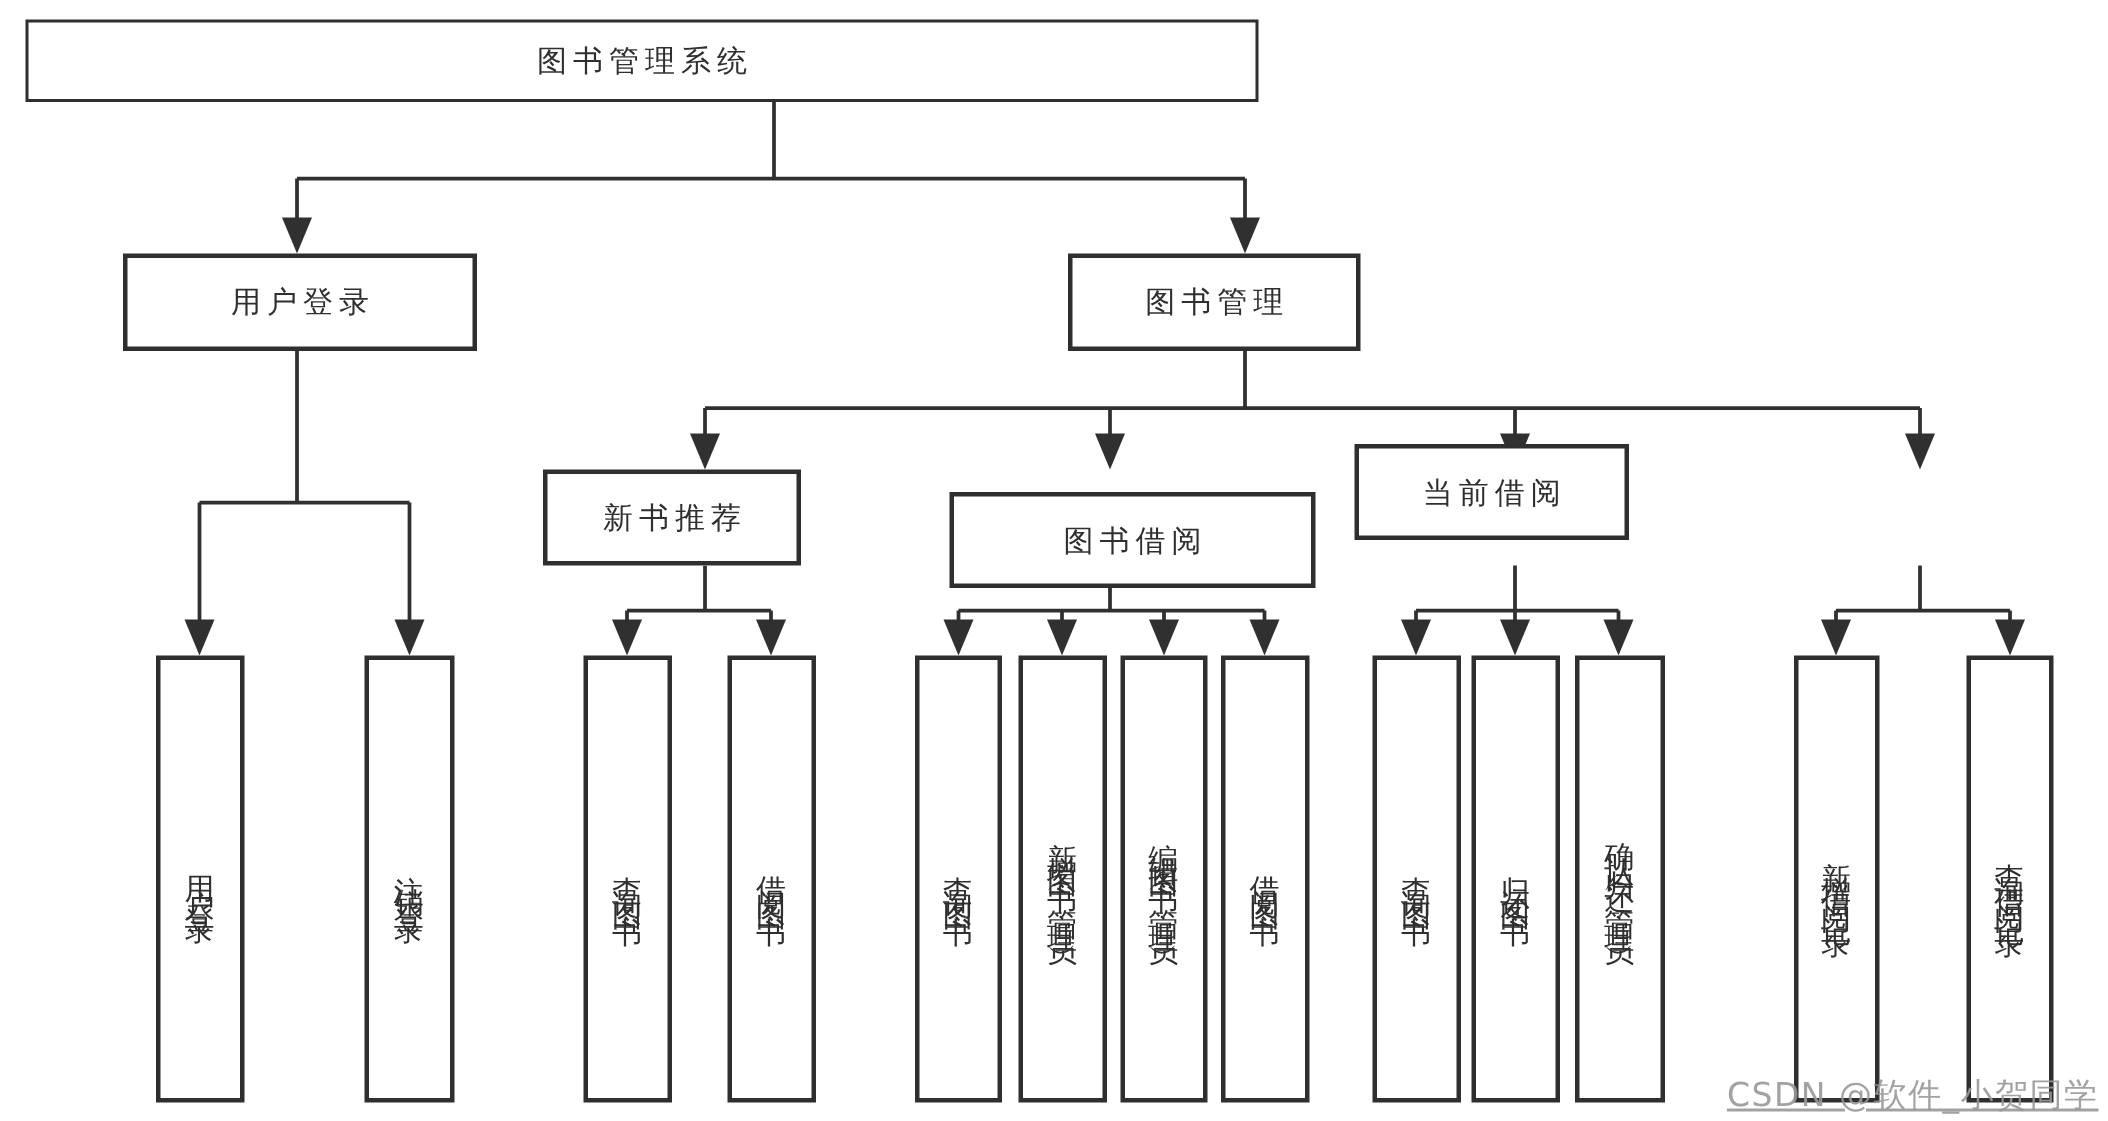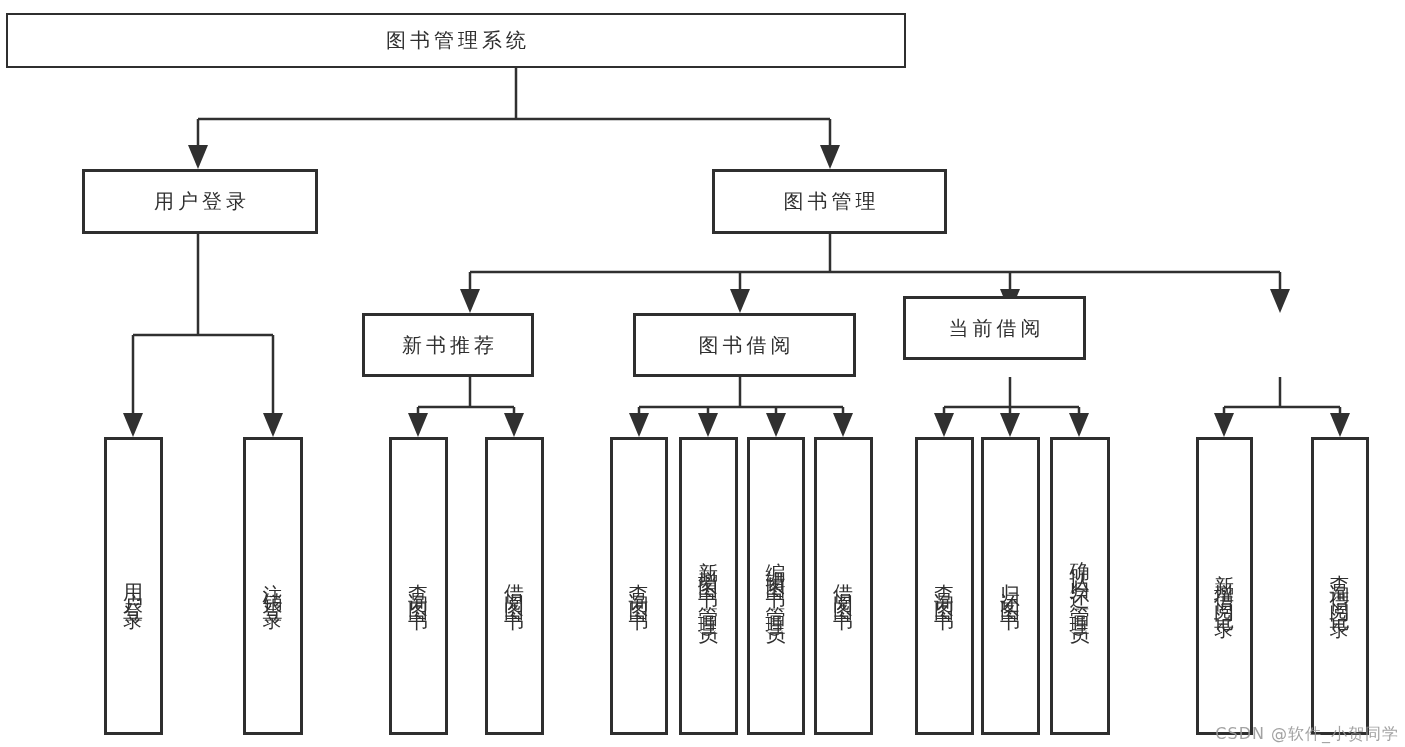--- a/index.html
+++ b/index.html
@@ -30,25 +30,26 @@
     writing-mode:vertical-rl;
     text-orientation:mixed;
     font-size:20px;
     letter-spacing:9px;
     line-height:1;
     white-space:nowrap;
   }
   .watermark{
     position:absolute;
     right:6px;bottom:2px;
-    font-size:16px;
+    font-size:22px;
     letter-spacing:1px;
     color:rgba(152,152,152,0.9);
     z-index:10;
     white-space:nowrap;
+    text-decoration:underline;
   }
 </style>
 </head>
 <body>
 
 <div class="stage">
 
   <svg class="wires" viewBox="0 0 1405 747" xmlns="http://www.w3.org/2000/svg">
     <g stroke="#303030" stroke-width="2.5" fill="none">
 
@@ -82,35 +83,35 @@
       <polygon points="766,413 786,413 776,437"></polygon>
       <polygon points="833,413 853,413 843,437"></polygon>
       <polygon points="934,413 954,413 944,437"></polygon>
       <polygon points="1000,413 1020,413 1010,437"></polygon>
       <polygon points="1069,413 1089,413 1079,437"></polygon>
       <polygon points="1214,413 1234,413 1224,437"></polygon>
       <polygon points="1330,413 1350,413 1340,437"></polygon>
     </g>
   </svg>
 
-  <div class="box hbox root" style="left:6px;top:13px;width:900px;height:55px;">
+  <div class="box hbox root" style="left:17px;top:13px;width:822px;height:55px;">
     <span>图书管理系统</span>
   </div>
 
   <div class="box hbox" style="left:82px;top:169px;width:236px;height:65px;">
     <span>用户登录</span>
   </div>
-  <div class="box hbox" style="left:712px;top:169px;width:235px;height:65px;font-family:Liberation Mono, monospace;">
+  <div class="box hbox" style="left:712px;top:169px;width:195px;height:65px;font-family:Liberation Mono, monospace;">
     <span>图书管理</span>
   </div>
 
   <div class="box hbox" style="left:362px;top:313px;width:172px;height:64px;">
     <span>新书推荐</span>
   </div>
-  <div class="box hbox" style="left:633px;top:313px;width:223px;height:64px;">
+  <div class="box hbox" style="left:633px;top:328px;width:244px;height:64px;">
     <span>图书借阅</span>
   </div>
   <div class="box hbox" style="left:903px;top:296px;width:183px;height:64px;">
     <span>当前借阅</span>
   </div>
 
   <div class="box vbox" style="left:104px;top:437px;width:59px;height:298px;">
     <span>用户登录</span>
   </div>
   <div class="box vbox" style="left:243px;top:437px;width:60px;height:298px;">

